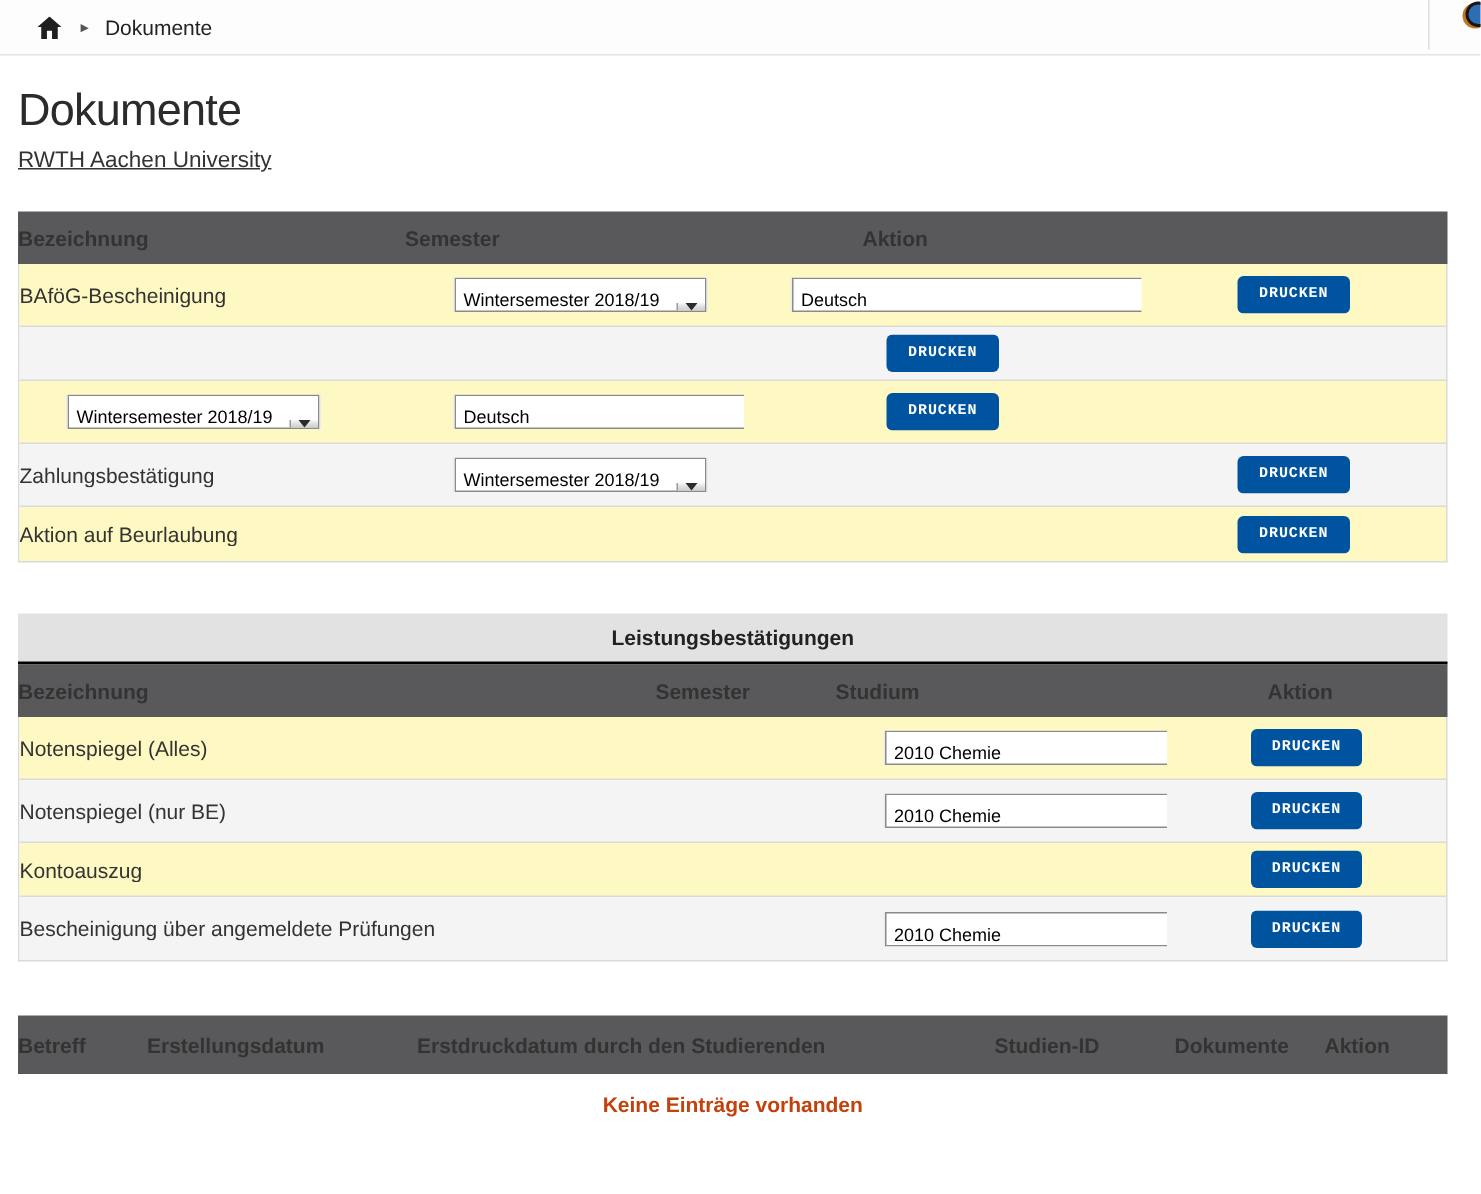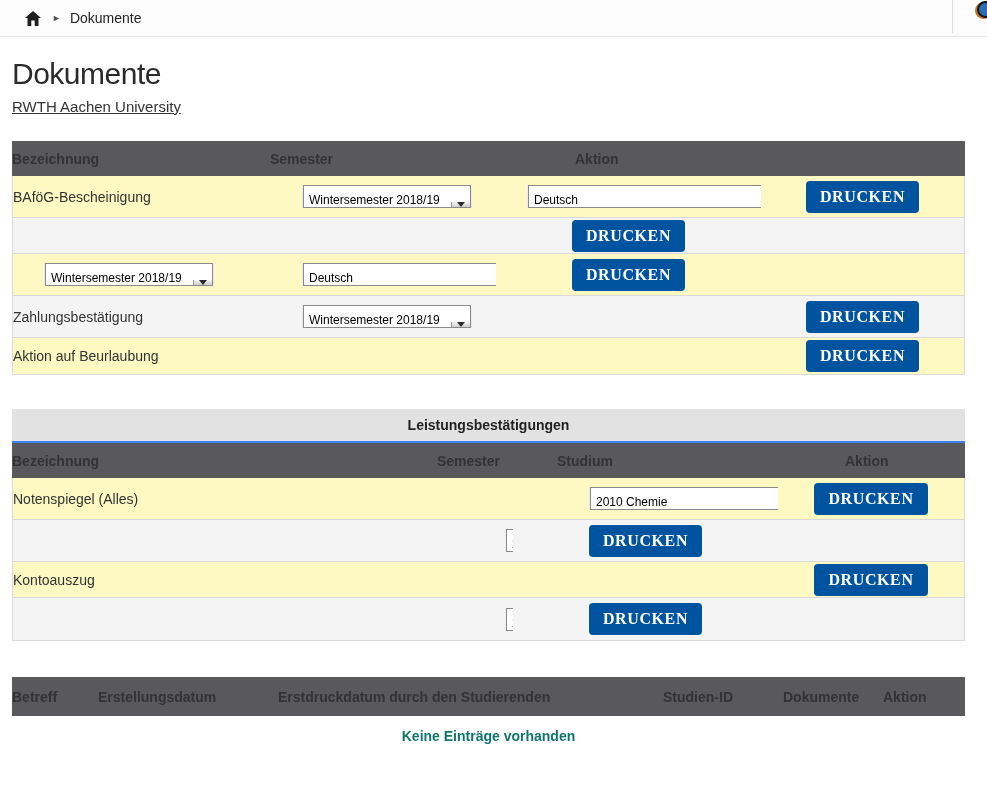--- a/index.html
+++ b/index.html
@@ -17,21 +17,21 @@
                  background:#2e6cb4; border:2px solid #161616; box-shadow:-2px 1px 0 0 #c87520; cursor:pointer; }
 
   
   .page { padding:20px 22px 0 12px; }
   .h1 { font-size:30px; font-weight:400; color:#2b2b2b; letter-spacing:-0.5px; }
   .sub { font-size:15px; color:#333; margin-top:7px;text-decoration:underline; }
 
   
   .tbl { width:953px; }
   .tbl-caption { height:34px; background:#e2e2e2; display:flex; align-items:center; justify-content:center;
-                 font-size:14px; font-weight:bold; color:#222; border-bottom:2px solid #3b82f6; }
+                 font-size:14px; font-weight:bold; color:#222; border-bottom:2px solid #000000; }
   .thead { background:#59595c; color:#fff; font-weight:bold; font-size:13px; display:grid; align-items:center; height:35px; }
   .tbody { border:1px solid #dadada; border-top:none; }
   .row { display:grid; align-items:center; background:#fef9c3; border-bottom:1px solid #dadada; min-height:36px; }
   .row:last-child { border-bottom:none; }
   .row.alt { background:#f4f4f4; }
   .row.tall { min-height:42px; }
   .cell { padding-left:0; font-size:14px; color:#333; overflow:hidden; white-space:nowrap; }
   .cell.center { padding:0; display:flex; justify-content:center; }
   .cell.right { padding-left:0; padding-right:12px; text-align:right; }
 
@@ -45,24 +45,24 @@
 
   
   .sel { display:inline-flex; height:23px; border:1px solid #8a8a8a; outline:1px solid #ececec;
          background:#fff; align-items:flex-end; cursor:pointer;margin-left:32px; }
   .sel-val { flex:1; font-size:12px; color:#000; padding:3px 4px 0 5px; white-space:nowrap; overflow:hidden; }
   .sel-btn { width:19px; border-left:1px solid #999; background:linear-gradient(#f7f7f7,#dedede 55%,#cfcfcf);
              display:flex; align-items:center; justify-content:center; }
   .sel-arrow { width:0; height:0; border-left:4px solid transparent; border-right:4px solid transparent;
                border-top:5px solid #2b2b2b; }
 
-  .btn { background:#00549f; color:#fff; border:none; border-radius:4px; font-family:Liberation Serif, serif;
-         font-size:16px; font-weight:bold; letter-spacing:0.6px; padding:7px 14px; cursor:pointer; }
-
-  .empty-msg { text-align:center; font-size:14px; font-weight:bold; color:#0f766e; padding:12px 0 14px 0; }
+  .btn { background:#00549f; color:#fff; border:none; border-radius:4px; font-family:Liberation Mono, monospace;
+         font-size:10px; font-weight:bold; letter-spacing:0.6px; padding:7px 14px; cursor:pointer; }
+
+  .empty-msg { text-align:center; font-size:14px; font-weight:bold; color:#c2410c; padding:12px 0 14px 0; }
 </style>
 </head>
 <body>
 
 <div class="bar">
   <span class="home">
     <svg width="16" height="15" viewBox="0 0 16 15">
       <path d="M8 0 L16 7 L13.5 7 L13.5 15 L9.7 15 L9.7 9.5 L6.3 9.5 L6.3 15 L2.5 15 L2.5 7 L0 7 Z" fill="#1f1f1f"></path>
     </svg>
   </span>
@@ -187,20 +187,21 @@
                 <span class="sel-arrow"></span>
               </span>
           </span>
         </div>
         <div class="cell center">
             <button class="btn">DRUCKEN</button>
           </div>
       </div>
 
       <div class="row alt tall">
+        <div class="cell">Notenspiegel (nur BE)</div>
         <div class="cell"></div>
         <div class="cell studium">
           <span class="sel" style="width:210px;">
             <span class="sel-val">2010 Chemie</span>
             <span class="sel-btn">
                 <span class="sel-arrow"></span>
               </span>
           </span>
         </div>
         <div class="cell center">
@@ -211,20 +212,21 @@
       <div class="row">
         <div class="cell">Kontoauszug</div>
         <div class="cell"></div>
           <div class="cell studium"></div>
         <div class="cell center">
             <button class="btn">DRUCKEN</button>
           </div>
       </div>
 
       <div class="row alt tall">
+        <div class="cell">Bescheinigung über angemeldete Prüfungen</div>
         <div class="cell"></div>
         <div class="cell studium">
           <span class="sel" style="width:210px;">
             <span class="sel-val">2010 Chemie</span>
             <span class="sel-btn">
                 <span class="sel-arrow"></span>
               </span>
           </span>
         </div>
         <div class="cell center">

